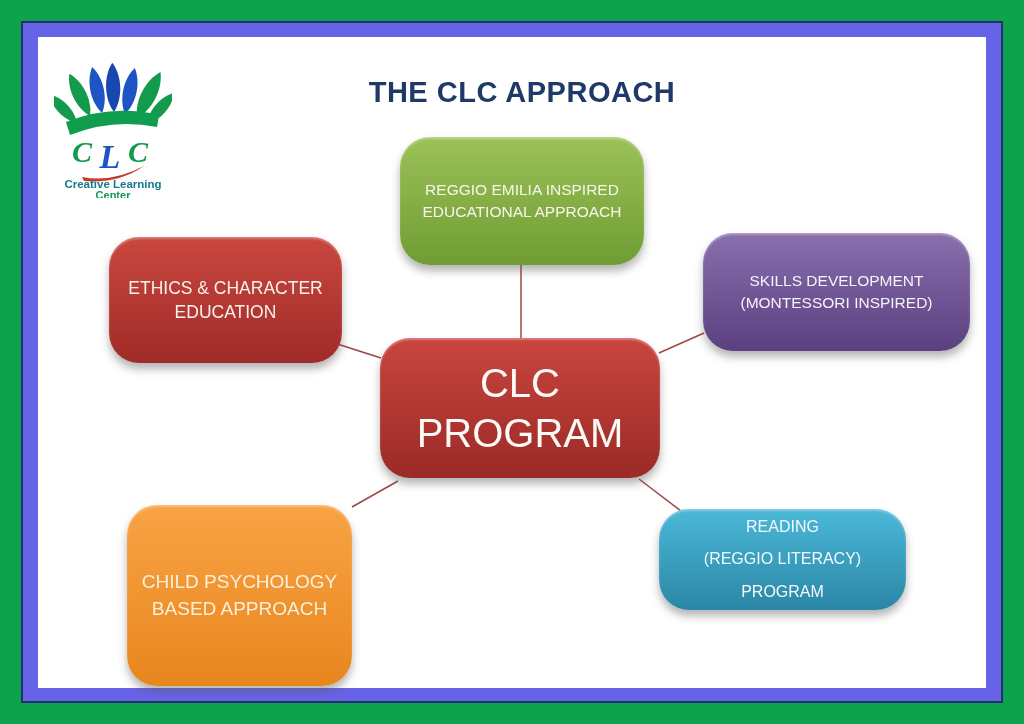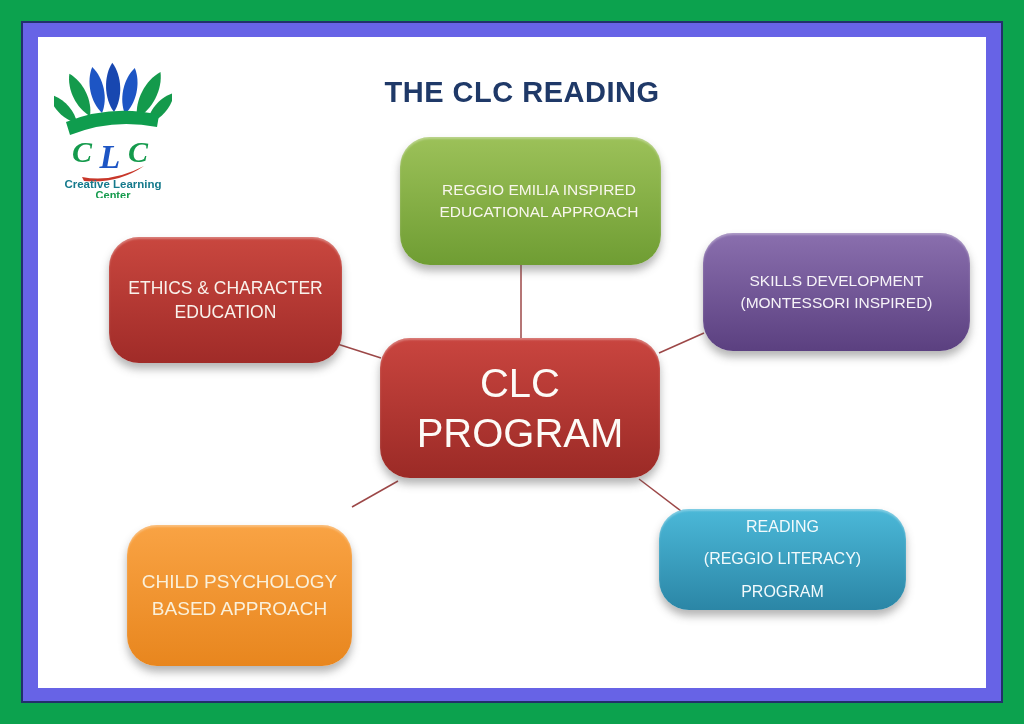--- a/index.html
+++ b/index.html
@@ -50,24 +50,24 @@
     display: flex;
     flex-direction: column;
     justify-content: center;
     align-items: center;
     text-align: center;
     box-shadow: 0 6px 9px rgba(90,90,90,0.45), inset 0 2px 2px rgba(255,255,255,0.30);
     line-height: 1.4;
   }
   .node span { display: block; }
   .node-center   { left: 380px; top: 338px; width: 280px; height: 140px; font-size: 40px; line-height: 1.25; }
-  .node-reggio   { left: 400px; top: 137px; width: 244px; height: 128px; font-size: 15.5px; padding-left: 17px; }
+  .node-reggio   { left: 400px; top: 137px; width: 244px; height: 128px; font-size: 15.5px; }
   .node-skills   { left: 703px; top: 233px; width: 267px; height: 118px; font-size: 15.5px; }
   .node-ethics   { left:  109px; top: 237px; width: 233px; height: 126px; font-size: 17.5px; }
-  .node-child    { left: 127px; top: 505px; width: 225px; height: 141px; font-size: 19px; margin-top: 20px; }
+  .node-child    { left: 127px; top: 505px; width: 225px; height: 181px; font-size: 19px; }
   .node-reading  { left: 659px; top: 509px; width: 247px; height: 101px; font-size: 16px; }
   .node-reading span { margin: 5px 0; }
   .logo-name1 { font-weight: bold; }
 </style>
 </head>
 <body>
 
 <div class="page">
   <div class="frame"></div>
   <div class="content"></div>
@@ -97,21 +97,21 @@
     <g font-family="Liberation Serif, serif" font-style="italic" font-weight="bold">
       <text x="28" y="106" text-anchor="middle" font-size="30" fill="#149A4C">C</text>
       <text x="56" y="112" text-anchor="middle" font-size="34" fill="#1D55C4">L</text>
       <text x="84" y="106" text-anchor="middle" font-size="30" fill="#149A4C">C</text>
     </g>
     <path d="M28,121 Q58,127 90,110 Q64,128 30,125 Z" fill="#C8372A"></path>
     <text class="logo-name1" x="59" y="132" text-anchor="middle" font-size="11.5" font-weight="bold" fill="#157A8C">Creative Learning</text>
     <text class="logo-name2" x="59" y="143" text-anchor="middle" font-size="11" font-weight="bold" fill="#149A4C">Center</text>
   </svg>
 
-  <h1 class="title" style="color: rgb(31, 57, 104);">THE CLC READING</h1>
+  <h1 class="title" style="color: rgb(31, 57, 104);">THE CLC APPROACH</h1>
 
   <div class="node node-reggio" style="background: linear-gradient(rgb(156, 193, 89) 0%, rgb(111, 157, 51) 100%); color: rgb(248, 246, 236);">
     <span>REGGIO EMILIA INSPIRED</span>
     <span>EDUCATIONAL APPROACH</span>
   </div>
 
   <div class="node node-skills" style="background: linear-gradient(rgb(138, 111, 174) 0%, rgb(91, 64, 128) 100%); color: rgb(246, 243, 248);">
     <span>SKILLS DEVELOPMENT</span>
     <span>(MONTESSORI INSPIRED)</span>
   </div>

